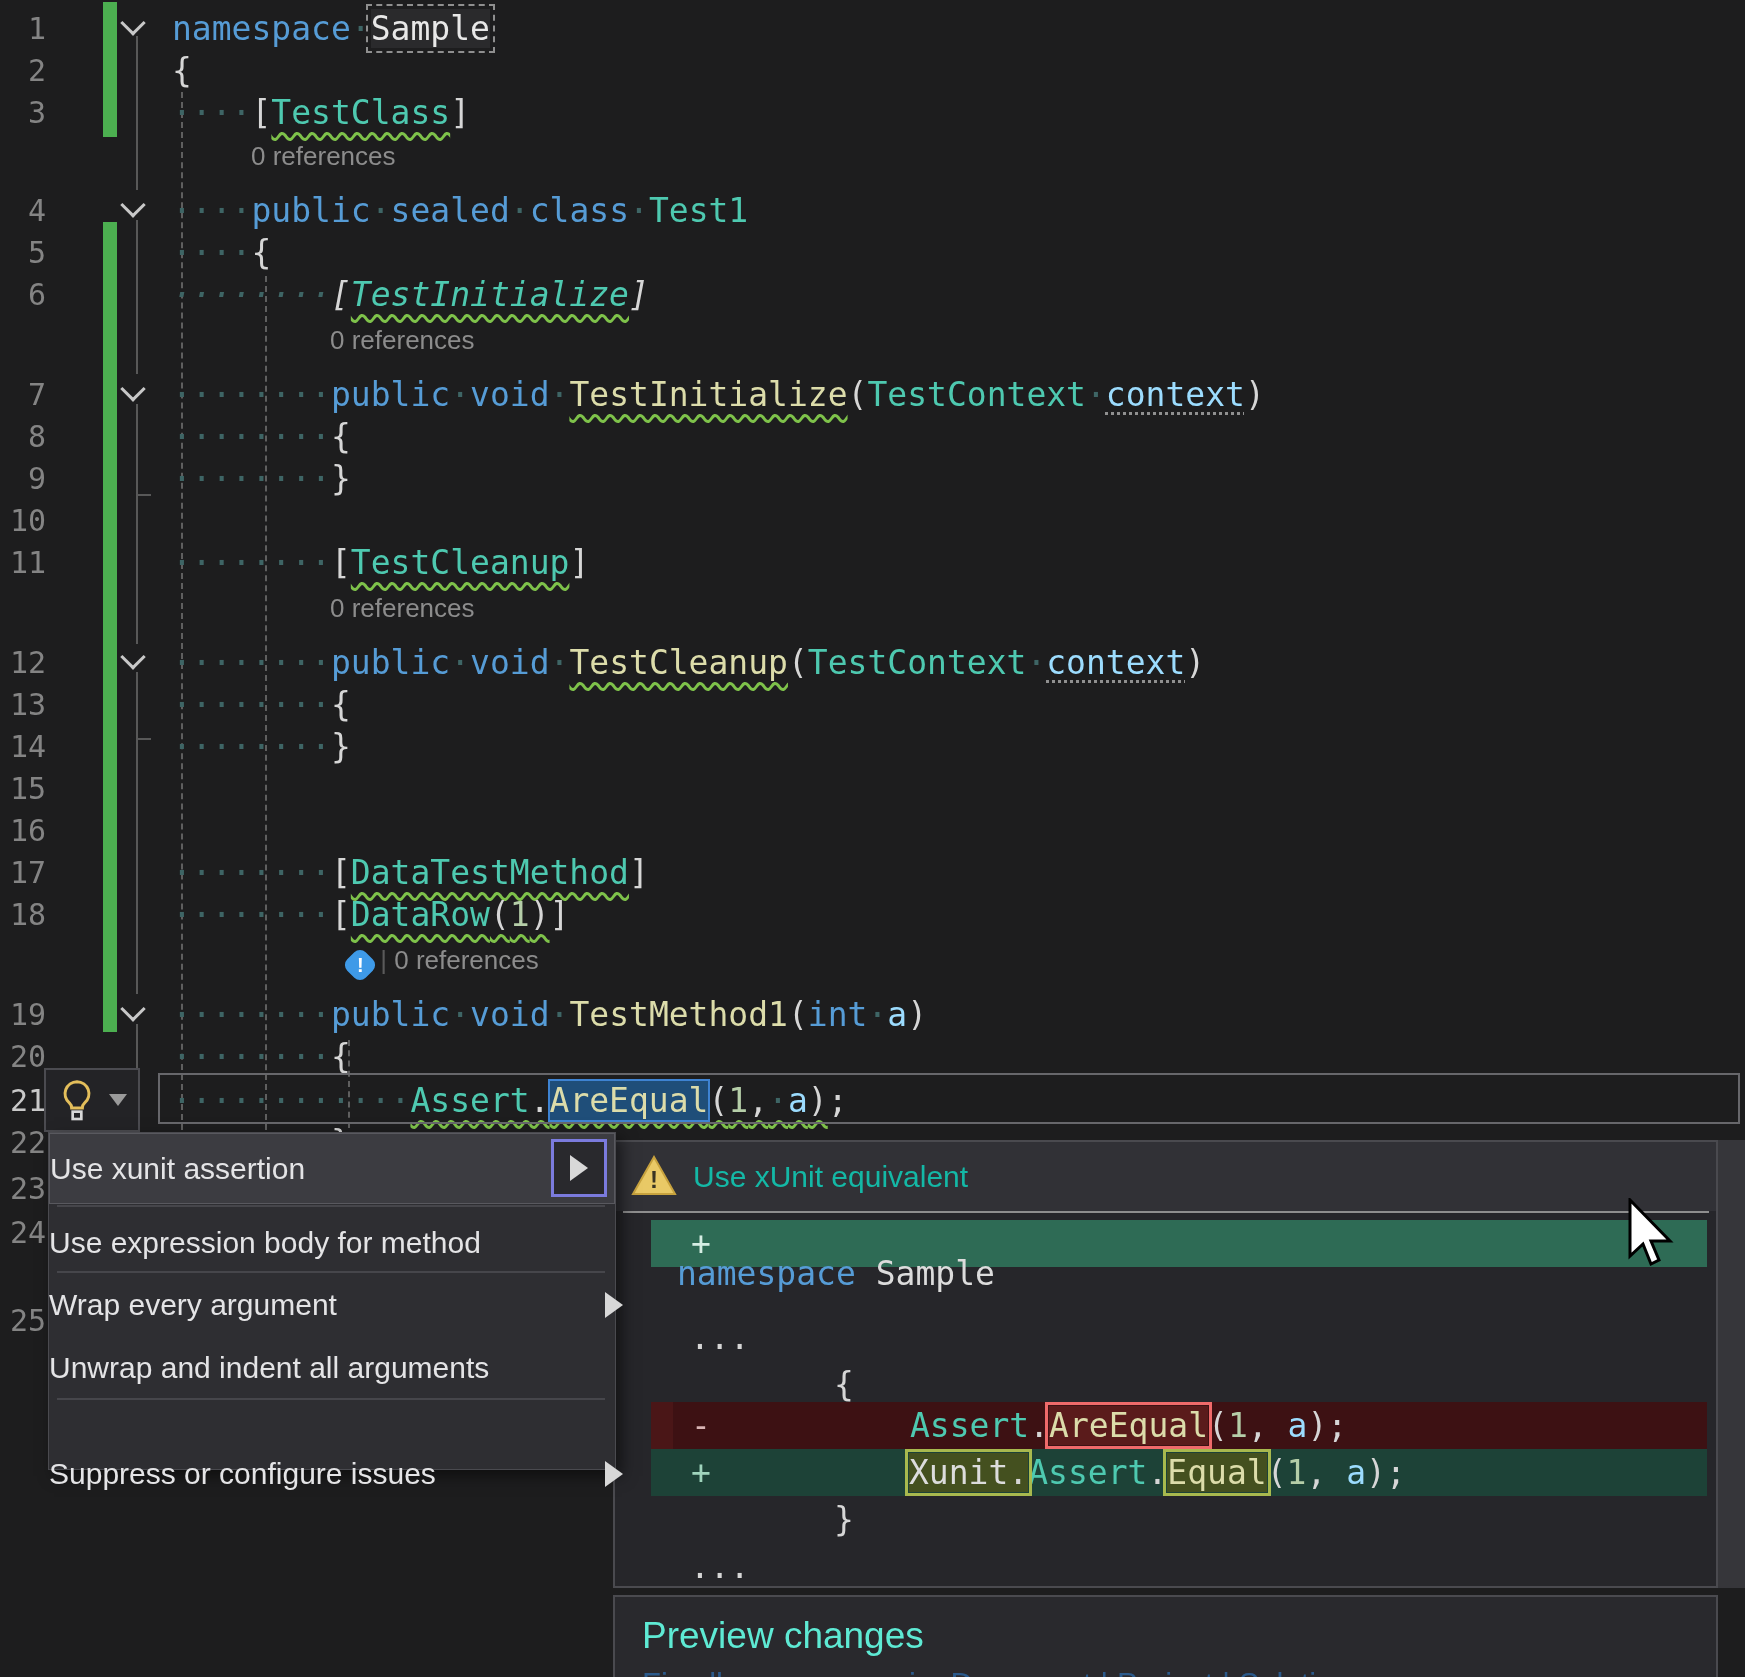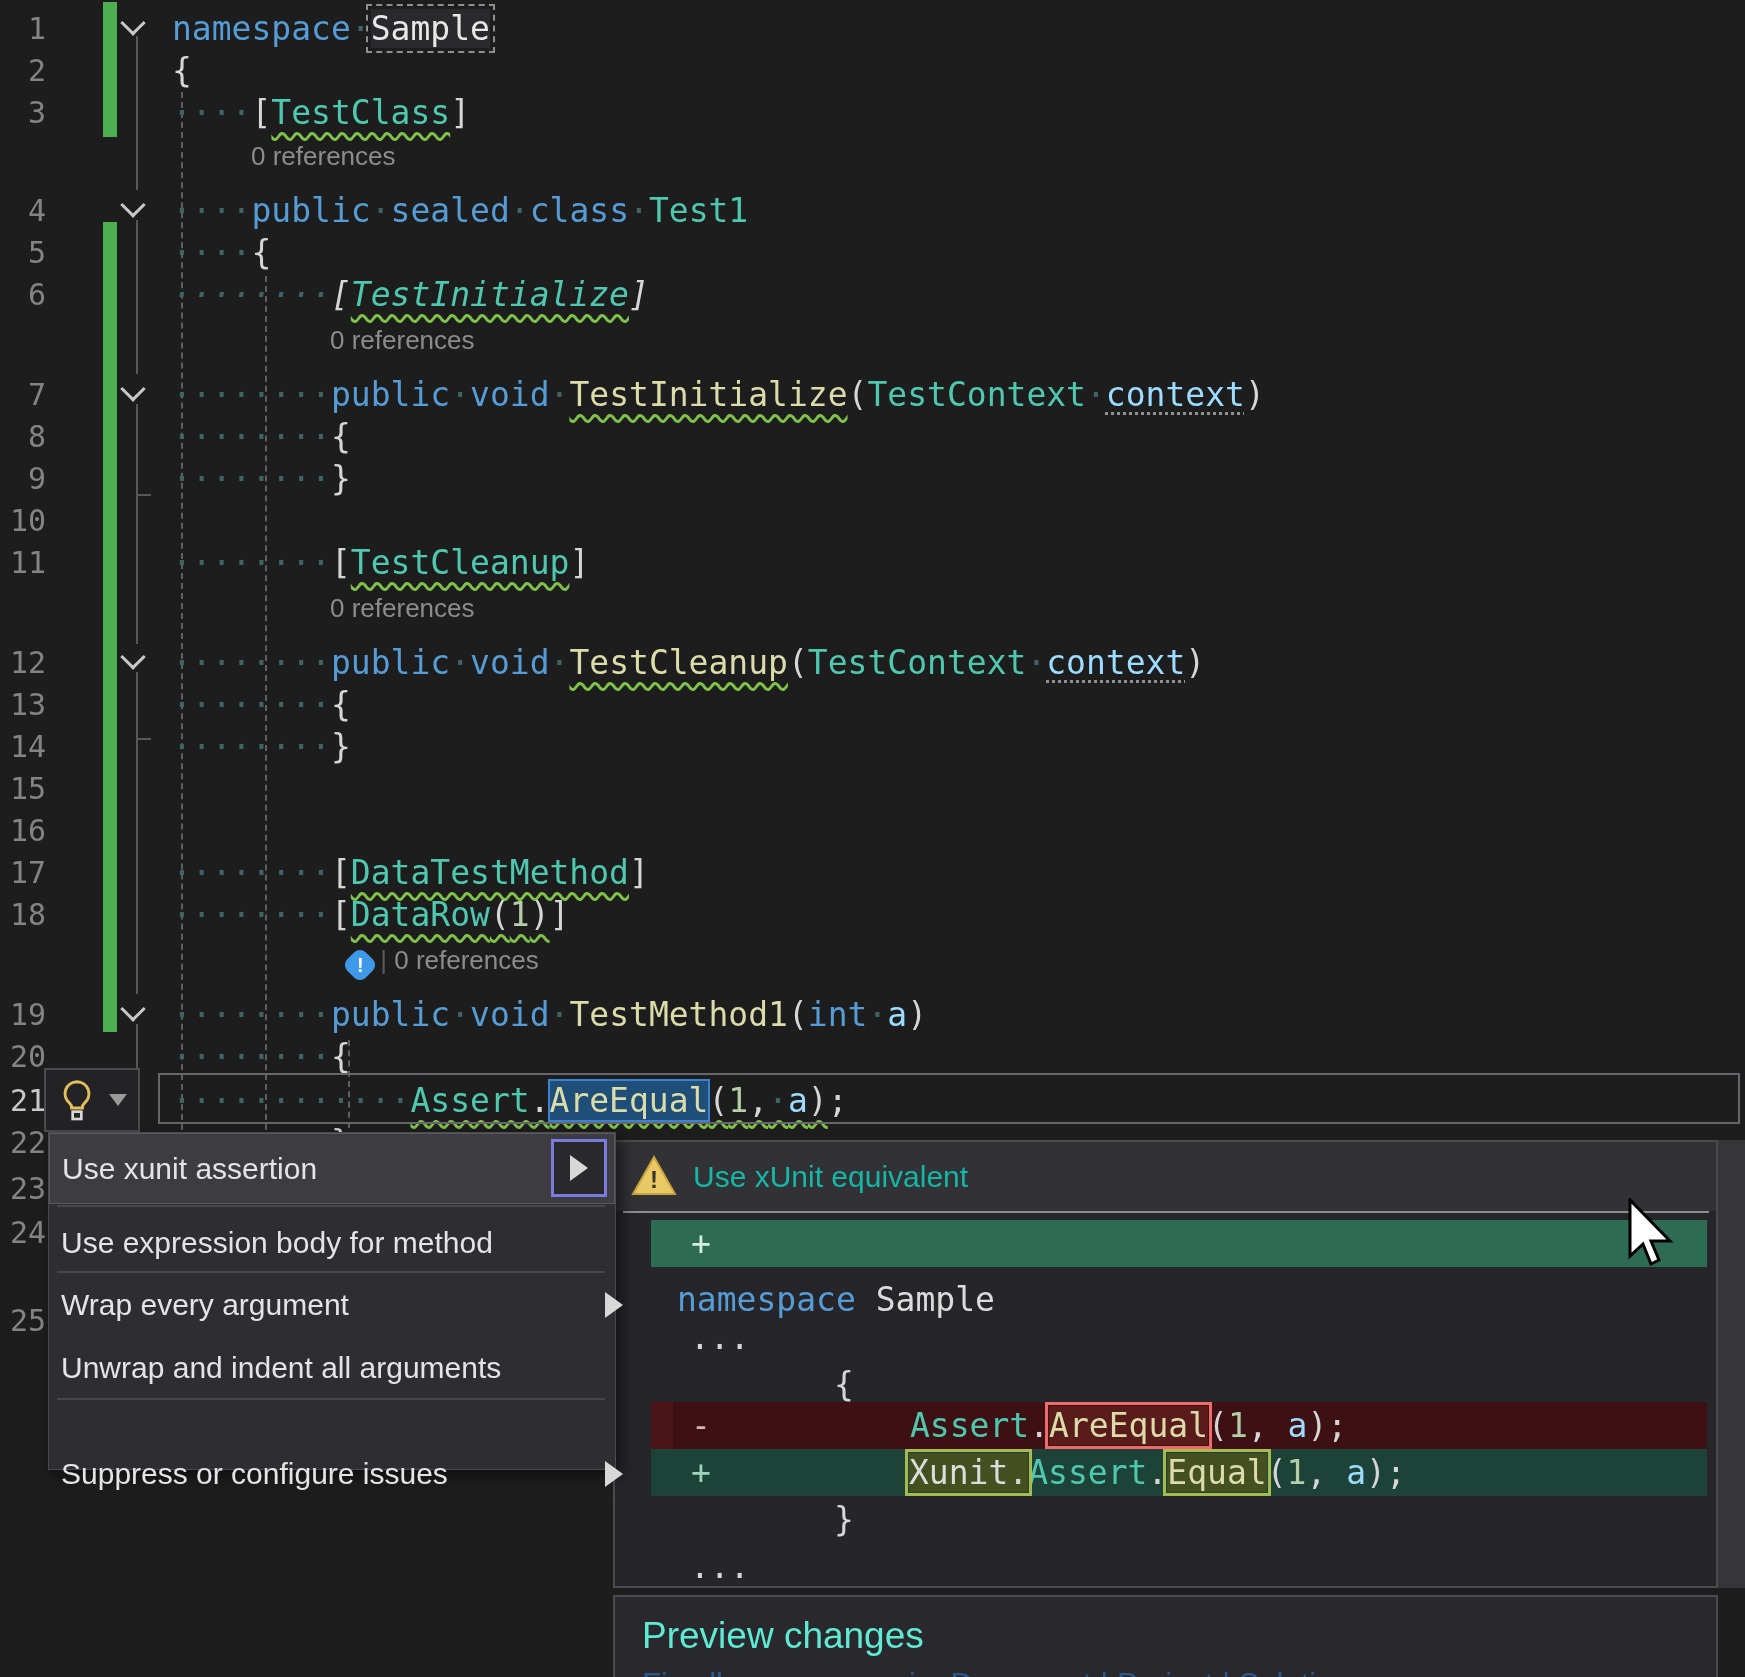--- a/index.html
+++ b/index.html
@@ -29,21 +29,21 @@
   
   #line21box{position:absolute;left:158px;top:1073px;width:1578px;height:47px;border:2px solid #67676B;background:transparent;}
   
   #bulbwidget{position:absolute;left:44px;top:1068px;width:92px;height:60px;background:#232326;border:2px solid #4B4B50;
               display:flex;align-items:center;justify-content:space-evenly;z-index:6;}
   .dd-arrow{width:0;height:0;border-left:9px solid transparent;border-right:9px solid transparent;border-top:12px solid #9A9A9A;}
   
   #menu{position:absolute;left:48px;top:1132px;width:566px;height:336px;background:#2E2E32;border:1px solid #4A4A4F;
         box-shadow:6px 6px 14px rgba(0,0,0,.5);z-index:10;font-family:"Liberation Sans",sans-serif;}
   .mitem{position:absolute;left:0;width:100%;display:flex;align-items:center;color:#E4E4E6;font-size:30px;cursor:default;}
-  .mitem .mlabel{padding-left:12px;}
+  .mitem .mlabel{}
   .mitem.hl{background:#3C3C41;border:1px solid #59595F;box-sizing:border-box;}
   .msep{position:absolute;left:8px;width:548px;height:2px;background:#46464B;}
   .subarrow{position:absolute;width:0;height:0;border-top:13px solid transparent;border-bottom:13px solid transparent;border-left:18px solid #D8D8D8;}
   #arrowbtn{position:absolute;left:502px;top:6px;width:56px;height:58px;background:#29292D;border:3px solid #7B7BDD;
             box-sizing:border-box;display:flex;align-items:center;justify-content:center;}
   #arrowbtn .subarrow{position:static;}
   
   #preview{position:absolute;left:613px;top:1140px;width:1105px;height:448px;background:#26262A;border:2px solid #4A4A4F;
            box-sizing:border-box;z-index:9;}
   #pv-header{position:absolute;left:0;top:0;width:100%;height:69px;background:#313136;display:flex;align-items:center;}
@@ -181,21 +181,21 @@
     <div id="pv-header">
       <svg class="warn-ic" width="46" height="42" viewBox="0 0 46 42">
         <path d="M23 2 L44 39 H2 Z" fill="#E9C966" stroke="#C7A23E" stroke-width="2"></path>
         <text x="23" y="33" text-anchor="middle" font-size="24" font-weight="bold" fill="#3A3423" font-family="Liberation Sans, sans-serif">!</text>
       </svg>
       <span id="pv-title">Use xUnit equivalent</span>
     </div>
     <div id="pv-sep"></div>
     <div id="pv-body">
         <div class="pvrow row-addfull" style="top: 78px;"><span class="sign">+</span></div>
-        <div class="pvrow" style="top: 134px; left: 62px;"><span><span class="tk-kw">namespace</span><span class="tk-pun"> </span><span class="tk-txt">Sample</span></span></div>
+        <div class="pvrow" style="top: 108px; left: 62px;"><span><span class="tk-kw">namespace</span><span class="tk-pun"> </span><span class="tk-txt">Sample</span></span></div>
         <div class="pvrow" style="top: 172px; left: 75px;"><span><span class="tk-pun">...</span></span></div>
         <div class="pvrow" style="top: 219px; left: 219px;"><span><span class="tk-pun">{</span></span></div>
         <div class="pvrow row-del" style="top: 260px;"><div class="gcell"></div><span class="sign">-</span><span style="position: absolute; left: 259px; top: 0px;"><span class="tk-typ">Assert</span><span class="tk-pun">.</span><span class="wrap-red"><span class="tk-met">AreEqual</span></span><span class="tk-pun">(</span><span class="tk-num">1</span><span class="tk-pun">, </span><span class="tk-par">a</span><span class="tk-pun">);</span></span></div>
         <div class="pvrow row-add" style="top: 307px;"><span class="sign">+</span><span style="position: absolute; left: 258px; top: 0px;"><span class="wrap-olive"><span class="tk-txt">Xunit</span><span class="tk-pun">.</span></span><span class="tk-typ">Assert</span><span class="tk-pun">.</span><span class="wrap-olive"><span class="tk-met">Equal</span></span><span class="tk-pun">(</span><span class="tk-num">1</span><span class="tk-pun">, </span><span class="tk-par">a</span><span class="tk-pun">);</span></span></div>
         <div class="pvrow" style="top: 354px; left: 219px;"><span><span class="tk-pun">}</span></span></div>
         <div class="pvrow" style="top: 401px; left: 75px;"><span><span class="tk-pun">...</span></span></div>
       </div>
   </div>
   <div id="pv-scroll"></div>
 

